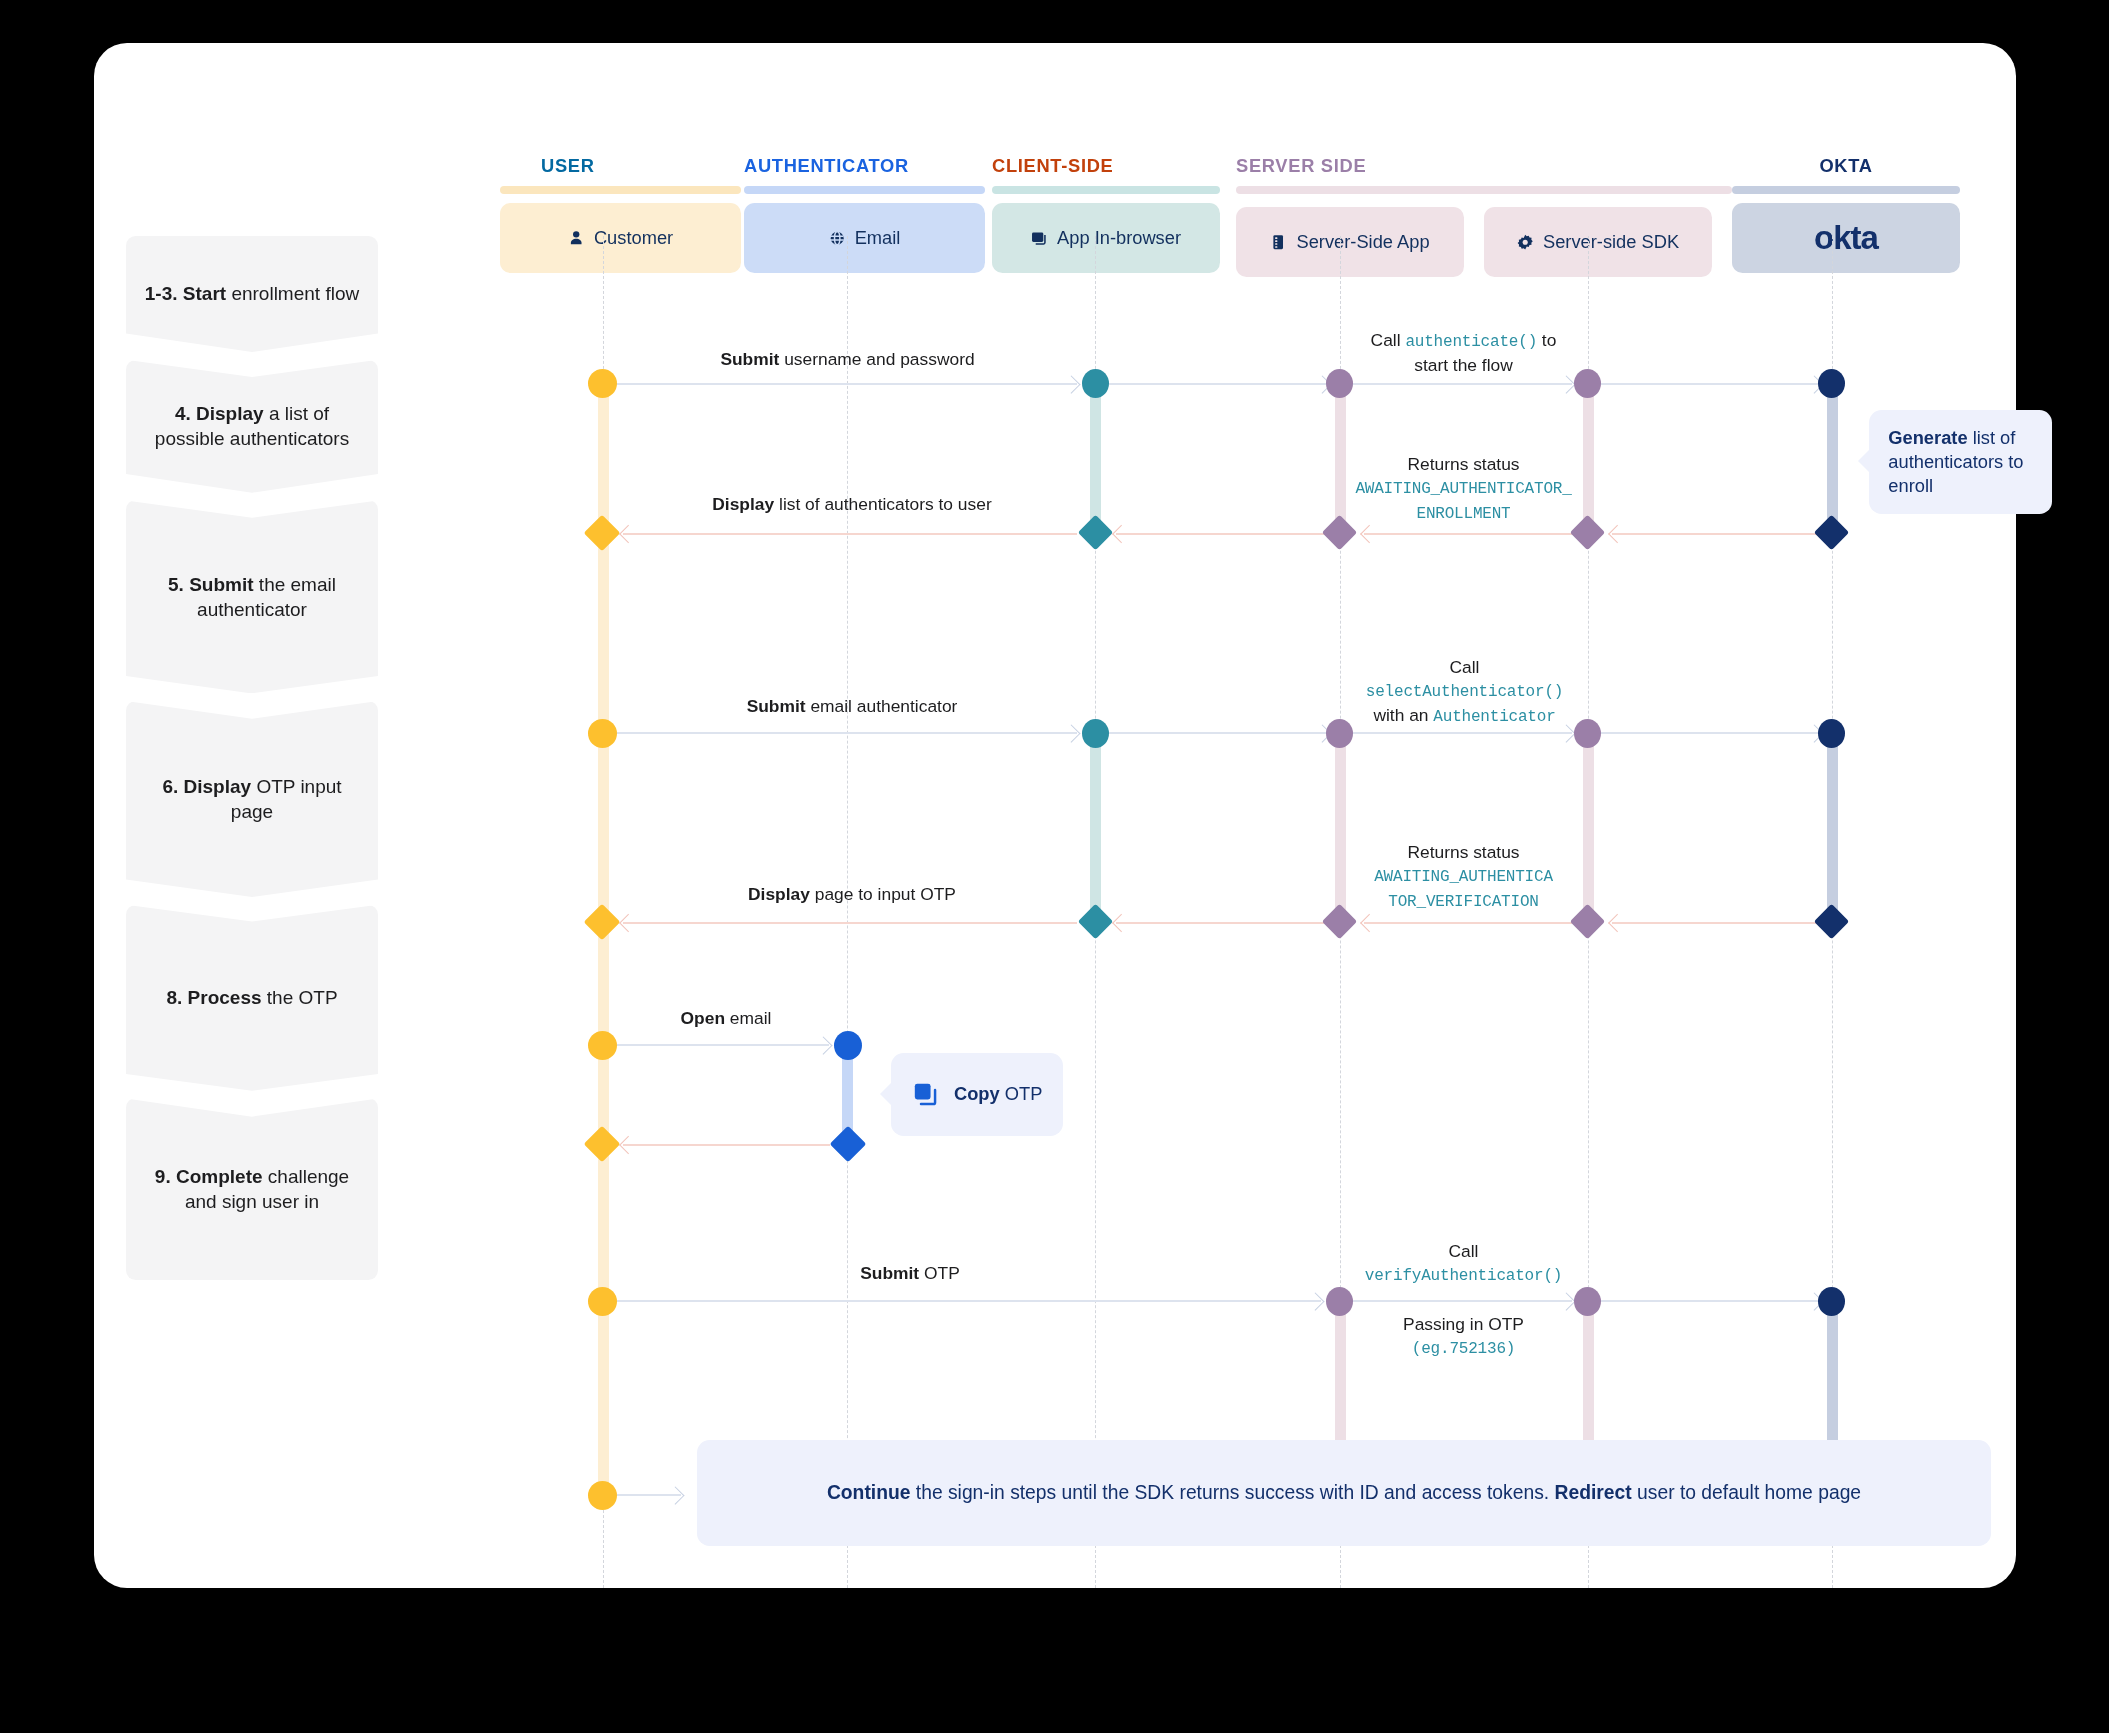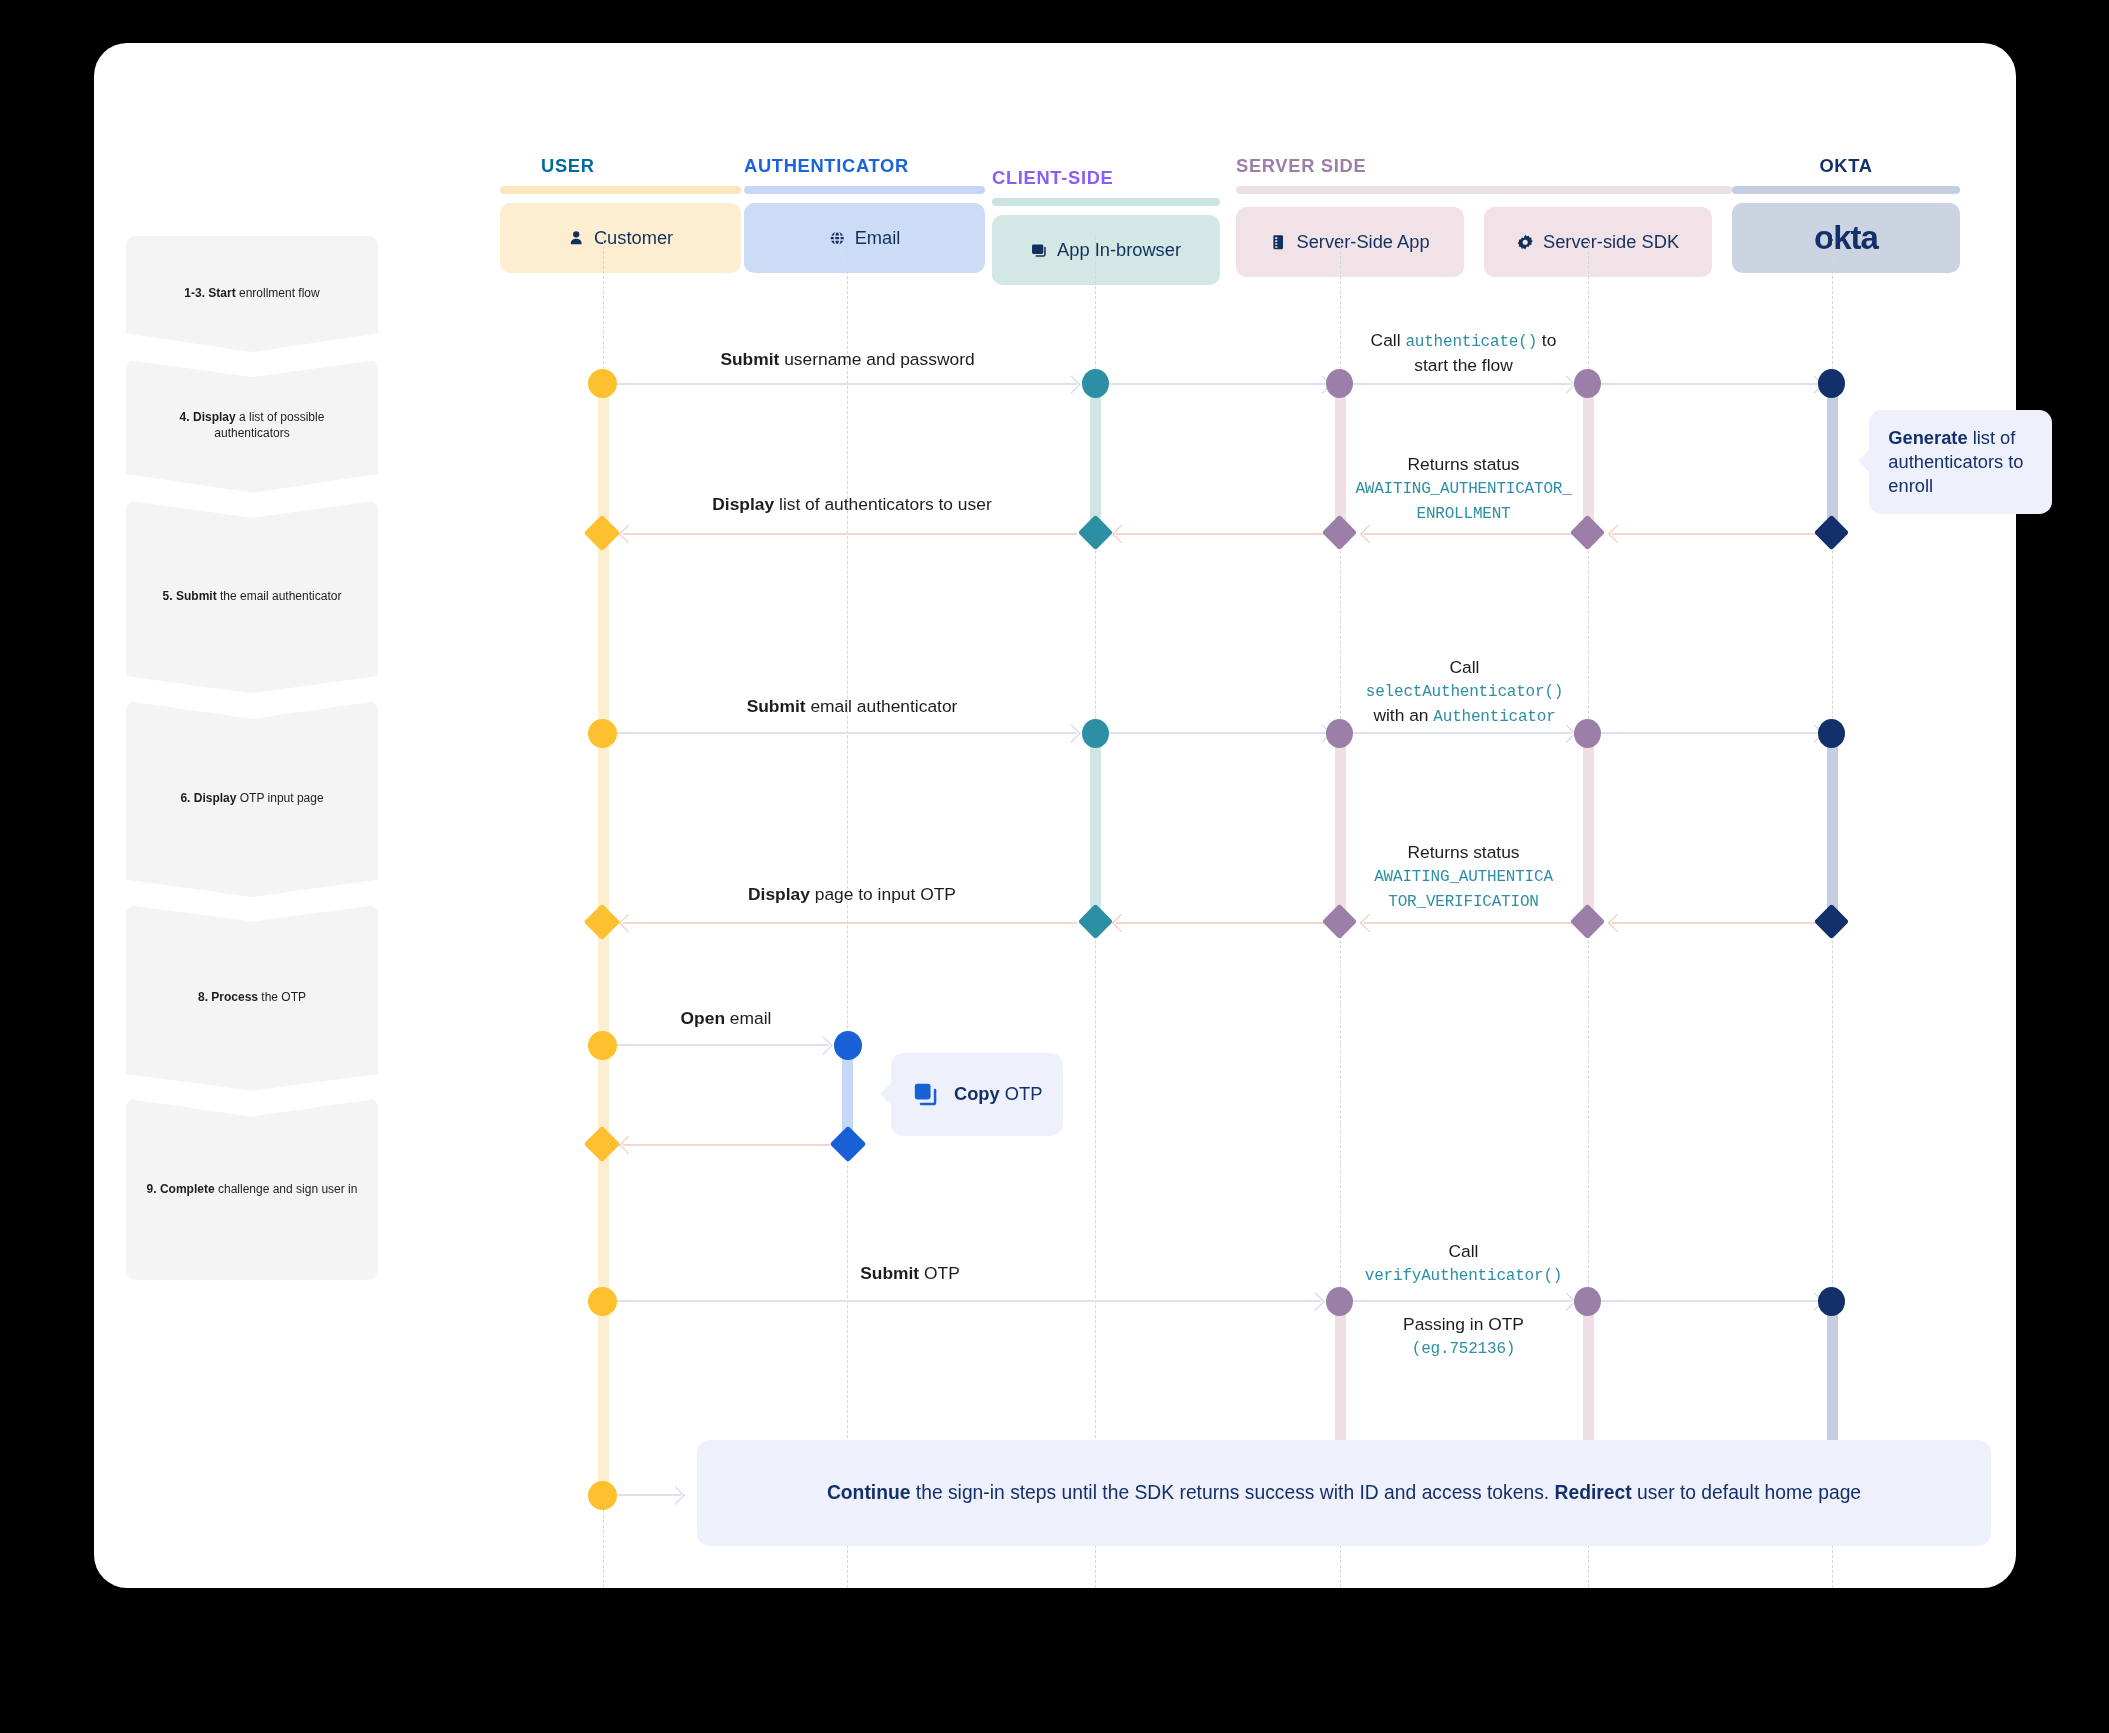--- a/index.html
+++ b/index.html
@@ -34,21 +34,21 @@
   .okta-word {
     font-size: 33px; font-weight: 700; color: #13306b;
     letter-spacing: -1px; font-family: "Liberation Sans", sans-serif;
   }
 
   
   .steps { position: absolute; left: 32px; top: 193px; width: 252px; }
   .step {
     position: relative; background: #f4f4f5;
     display: flex; align-items: center; justify-content: center;
-    text-align: center; color: #1d1d1f; font-size: 12px; line-height: 1.32;
+    text-align: center; color: #1d1d1f; font-size: 19px; line-height: 1.32;
     padding: 0 15.4px;
   }
   .step b { font-weight: 700; }
   .step-txt { position: relative; z-index: 2; }
 
   
   .lifeline {
     position: absolute; width: 1.9px; top: 193px; bottom: 0;
     border-left: 1.9px dashed #d3d6dc;
   }
@@ -131,21 +131,21 @@
               <circle cx="8" cy="8" r="6.3" fill="#12305e" stroke="none"></circle>
               <ellipse cx="8" cy="8" rx="2.6" ry="6.3" stroke="#ccdcf7"></ellipse>
               <path d="M1.9 6.2h12.2M1.9 9.8h12.2" stroke="#ccdcf7"></path>
             </svg>
         </span>
         <span>Email</span>
       </div>
     </div>
 
     <div class="col-head" style="left:898px; top:112px; width:228px;">
-      <div class="col-title" style="color:#8b5cf6;margin-top:12px;">CLIENT-SIDE</div>
+      <div class="col-title" style="color:#c2410c;">CLIENT-SIDE</div>
       <div class="col-accent" style="background:#c9e4e3;"></div>
       <div class="actor-box" style="background:#d3e7e5;">
         <span class="ic">
           <svg width="16.4" height="16.4" viewBox="0 0 16 16" fill="#12305e">
               <rect x="1" y="2.4" width="11" height="9.2" rx="1.4"></rect>
               <path d="M13.6 5v7.2a1.4 1.4 0 0 1-1.4 1.4H4.6" stroke="#12305e" stroke-width="1.5" fill="none"></path>
             </svg>
         </span>
         <span>App In-browser</span>
       </div>

